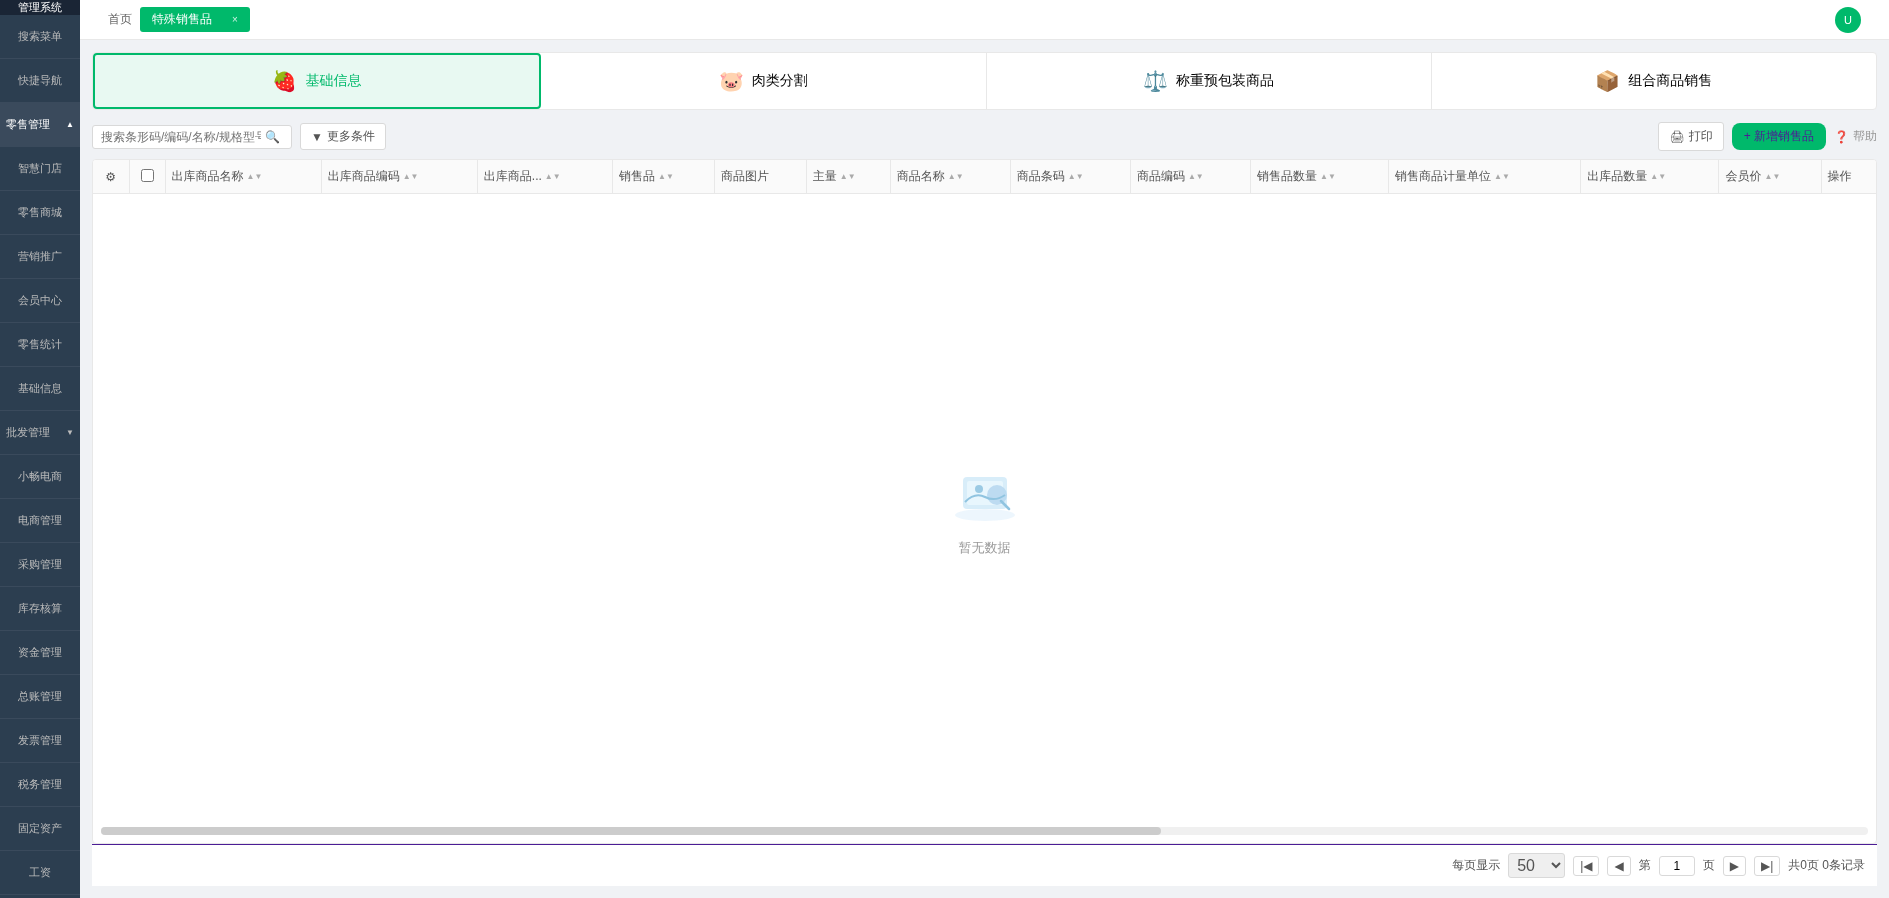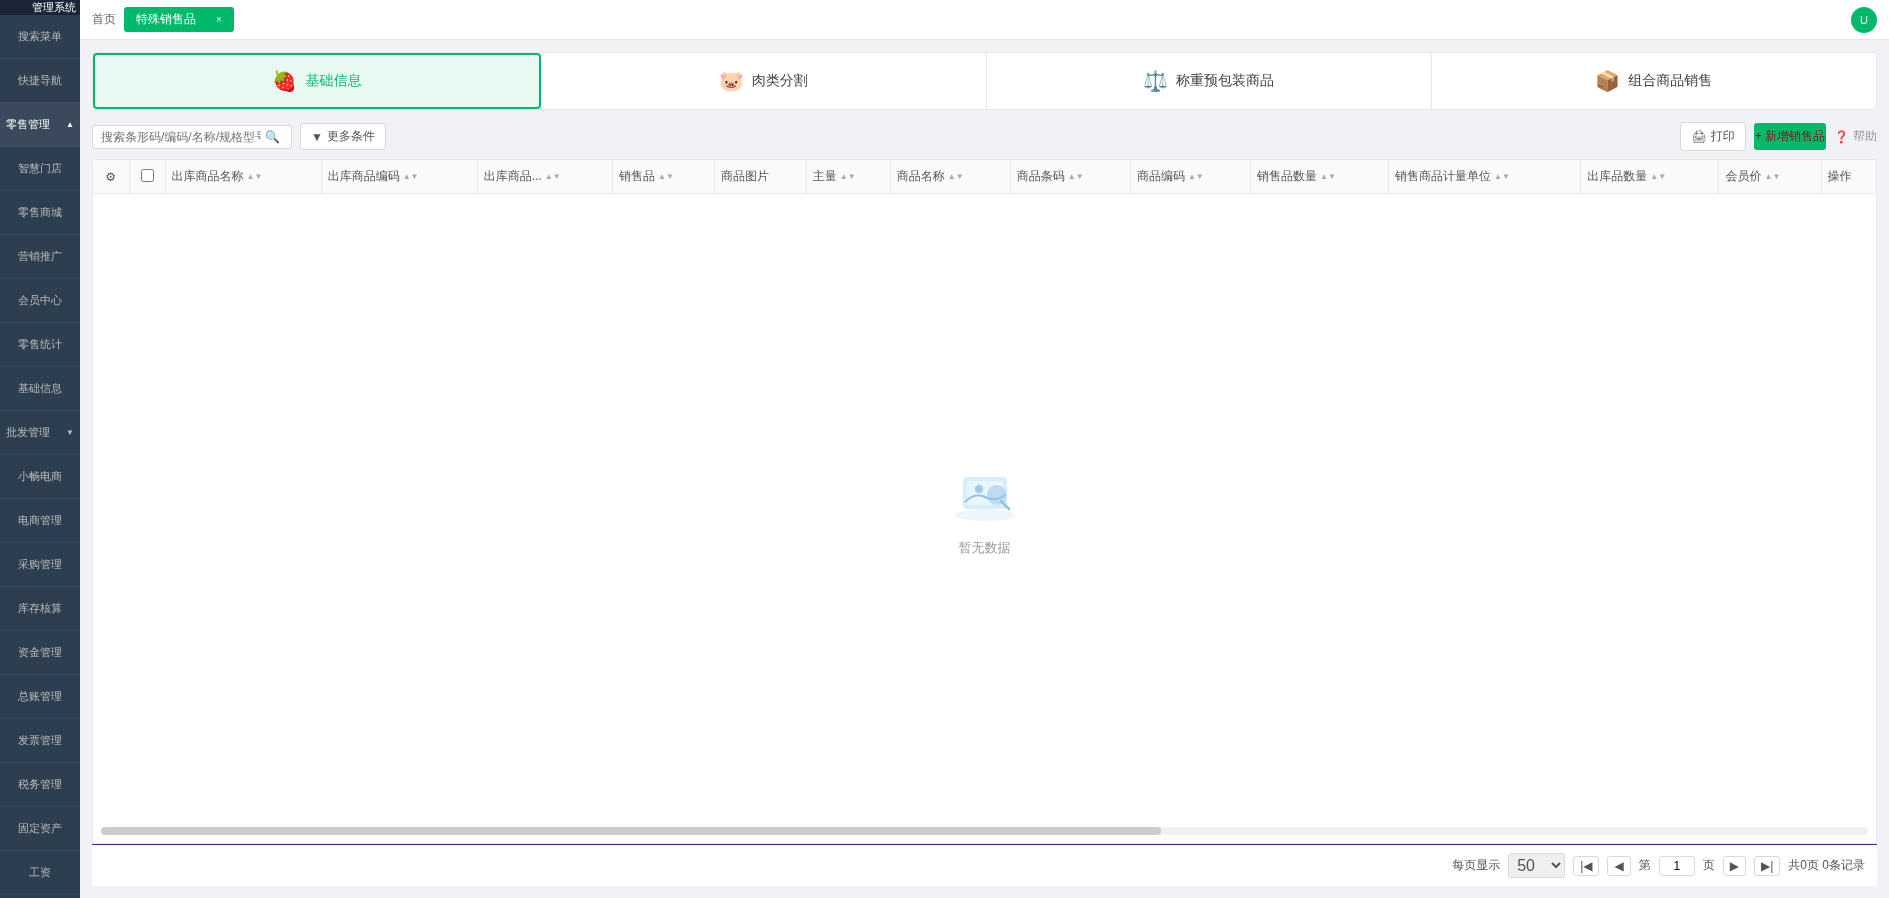--- a/index.html
+++ b/index.html
@@ -15,21 +15,21 @@
       flex-shrink: 0;
       height: 100%;
       overflow-y: auto;
       overflow-x: hidden;
     }
     .sidebar-logo {
       background: #1a2535;
       height: 40px;
       display: flex;
       align-items: center;
-      justify-content: flex-end;
+      justify-content: center;
       color: #fff;
       font-size: 11px;
       padding: 0 4px;
       text-align: center;
     }
     .sidebar-item {
       display: flex;
       flex-direction: column;
       align-items: center;
       justify-content: center;
@@ -58,21 +58,21 @@
       flex-direction: column;
       overflow: hidden;
     }
 
     
     .topbar {
       background: #fff;
       height: 40px;
       display: flex;
       align-items: center;
-      padding: 0 12px;
+      padding: 0 28px;
       gap: 8px;
       border-bottom: 1px solid #e8e8e8;
       flex-shrink: 0;
     }
     .topbar-home {
       color: #666;
       font-size: 12px;
       cursor: pointer;
     }
     .topbar-tab {
@@ -134,21 +134,21 @@
       border-radius: 4px 0 0 4px;
       position: relative;
     }
     .tab-card:last-child { border-right: none; border-radius: 0 4px 4px 0; }
     .tab-card.active {
       background: #e8f9f2;
       border: 2px solid #00b96b;
       border-radius: 4px;
     }
     .tab-card-icon { font-size: 20px; }
-    .tab-card-label { font-size: 14px; color: #404040; font-weight: 500; }
+    .tab-card-label { font-size: 14px; color: #000000; font-weight: 500; }
     .tab-card.active .tab-card-label { color: #00b96b; }
 
     
     .toolbar {
       display: flex;
       align-items: center;
       margin-bottom: 8px;
       gap: 8px;
     }
     .search-box {
@@ -195,24 +195,24 @@
       border: 1px solid #d9d9d9;
       border-radius: 3px;
       padding: 5px 10px;
       background: #fff;
       cursor: pointer;
       font-size: 12px;
       color: #555;
     }
     .add-btn {
       background: #00b96b;
-      color: #7f1d1d;
+      color: #4c1d95;
       border: none;
-      border-radius: 3px;
-      padding: 5px 1px;
+      border-radius: 8px;
+      padding: 5px 12px;
       cursor: pointer;
       font-size: 12px;
       display: flex;
       align-items: center;
       gap: 4px;
     }
     .help-btn {
       display: flex;
       align-items: center;
       gap: 4px;

